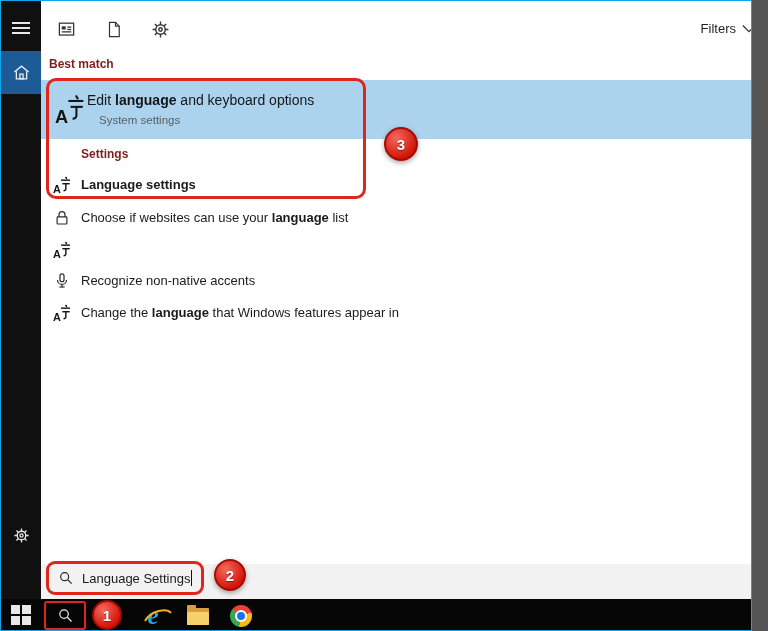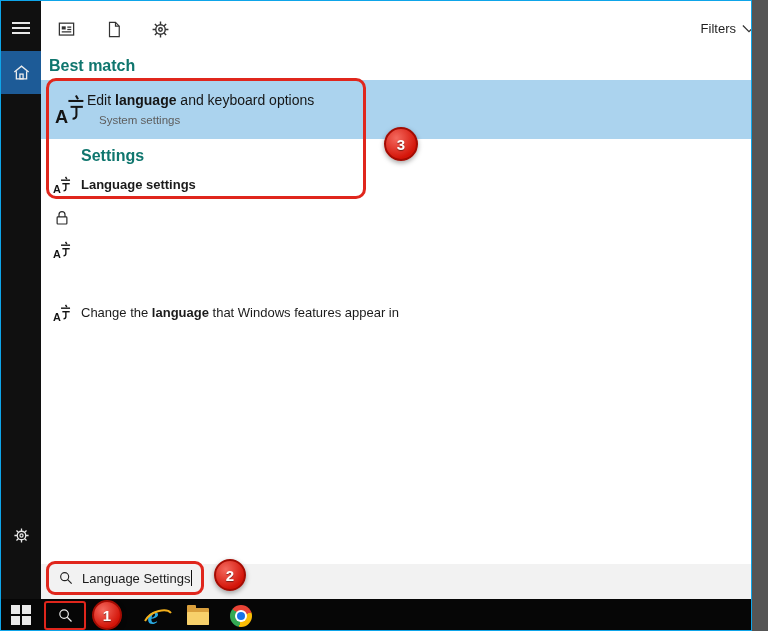--- a/index.html
+++ b/index.html
@@ -17,21 +17,21 @@
             font-size:13px; color:#1f1f1f; cursor:pointer; }
   
   .sidebar{ position:absolute; left:0; top:0; width:40px; height:598px; background:#101010; z-index:5; }
   .hamburger{ position:absolute; left:11px; top:21px; width:18px; cursor:pointer; }
   .hamburger span{ display:block; height:2px; background:#e8e8e8; margin-bottom:3px; }
   .side-home{ position:absolute; left:0; top:50px; width:40px; height:43px; background:#1d5b97;
               display:flex; align-items:center; justify-content:center; cursor:pointer; }
   .side-gear{ position:absolute; left:0; top:519px; width:40px; height:30px;
               display:flex; align-items:center; justify-content:center; cursor:pointer; }
   
-  .section-header{ position:absolute; left:48px; font-size:16px; font-weight:700; color:#0f766e; }
+  .section-header{ position:absolute; left:48px; font-size:12px; font-weight:700; color:#7f1d1d; }
   .best-row{ position:absolute; left:40px; top:79px; width:727px; height:59px; background:#abd3ee; cursor:pointer; }
   .best-icon{ position:absolute; left:14px; top:14px; width:30px; height:30px; }
   .best-title{ position:absolute; left:46px; top:12px; font-size:14px; color:#161616; }
   .best-sub{ position:absolute; left:58px; top:34px; font-size:11.5px; color:#5d5d5d; }
   .row{ position:absolute; left:40px; width:727px; height:30px; cursor:pointer; }
   .row .r-icon{ position:absolute; left:12px; top:6px; width:18px; height:18px; }
   .row .r-text{ position:absolute; left:40px; top:7px; font-size:13px; color:#1b1b1b; white-space:nowrap; }
   .bold{ font-weight:700; }
   .settings-item .r-text{ font-weight:700; }
   
@@ -172,36 +172,48 @@
     <div class="r-text">Language settings</div>
   </div>
 
   <div class="row" style="top:202px;">
     <div class="r-icon">
       <svg width="18" height="18" viewBox="0 0 24 24" fill="none" stroke="#2a2a2a" stroke-width="1.6">
         <rect x="5.5" y="10.5" width="13" height="9.5" rx="1"></rect>
           <path d="M8 10.5V7.5a4 4 0 0 1 8 0v3"></path>
       </svg>
     </div>
+    <div class="r-text"><span>Choose if websites can use your </span><span class="bold">language</span><span> list</span></div>
   </div>
 
   <div class="row" style="top:234px;">
     <div class="r-icon">
       <svg width="18" height="18" viewBox="0 0 28 28">
         <text x="0" y="27" font-size="17" font-weight="700" fill="#141414" font-family="Liberation Sans, sans-serif">A</text>
         <g stroke="#141414" stroke-width="2.2" fill="none">
           <path d="M19.5 1.5l2 3.5"></path>
             <path d="M12.5 6.5h14"></path>
           <path d="M14.5 12h11.5"></path>
             <path d="M20 12v7.5c0 2.3-1.2 3.5-3.6 3.5"></path>
         </g>
       </svg>
     </div>
   </div>
 
+  <div class="row" style="top:265px;">
+    <div class="r-icon">
+      <svg width="18" height="18" viewBox="0 0 24 24" fill="none" stroke="#2a2a2a" stroke-width="1.6">
+        <rect x="9.3" y="2.5" width="5.4" height="10.5" rx="2.7"></rect>
+          <path d="M6 10.5a6 6 0 0 0 12 0"></path>
+        <line x1="12" y1="16.5" x2="12" y2="20"></line>
+          <line x1="8.5" y1="20" x2="15.5" y2="20"></line>
+      </svg>
+    </div>
+    <div class="r-text"><span>Recognize non-native accents</span><span class="bold"></span><span></span></div>
+  </div>
 
   <div class="row" style="top:297px;">
     <div class="r-icon">
       <svg width="18" height="18" viewBox="0 0 28 28">
         <text x="0" y="27" font-size="17" font-weight="700" fill="#141414" font-family="Liberation Sans, sans-serif">A</text>
         <g stroke="#141414" stroke-width="2.2" fill="none">
           <path d="M19.5 1.5l2 3.5"></path>
             <path d="M12.5 6.5h14"></path>
           <path d="M14.5 12h11.5"></path>
             <path d="M20 12v7.5c0 2.3-1.2 3.5-3.6 3.5"></path>

